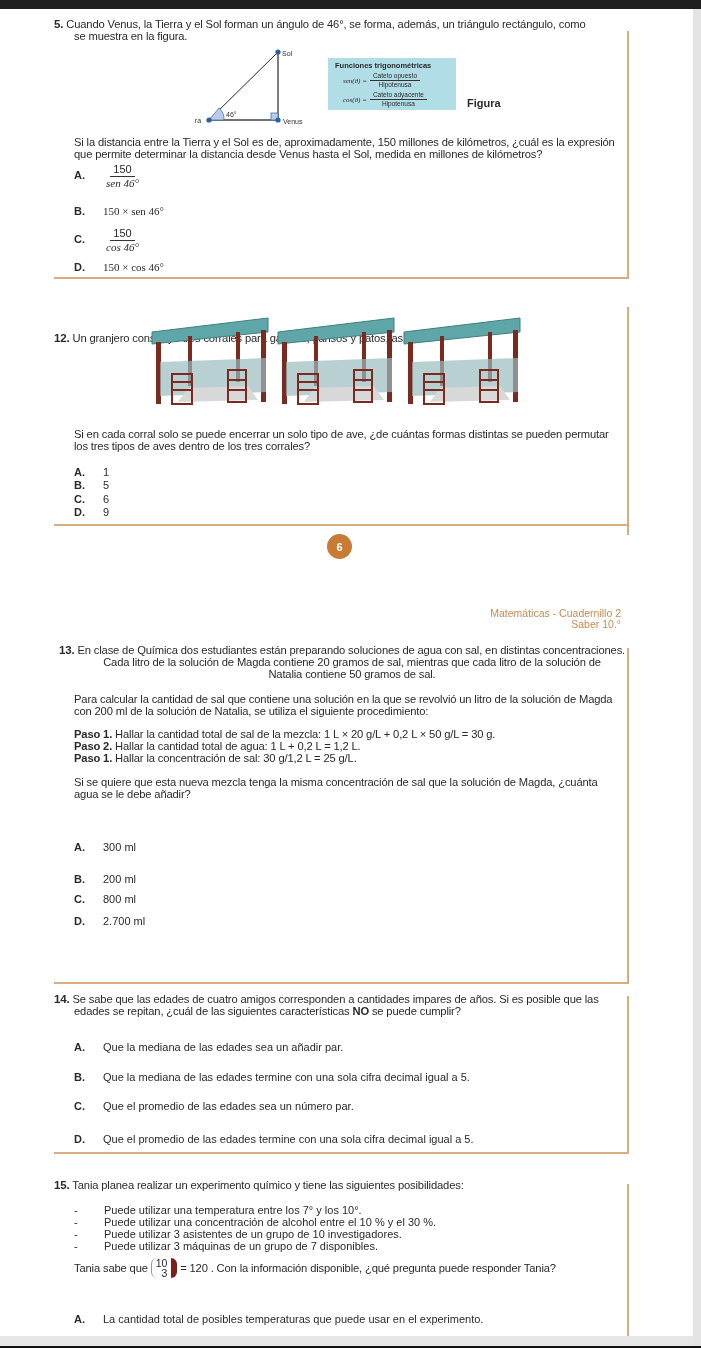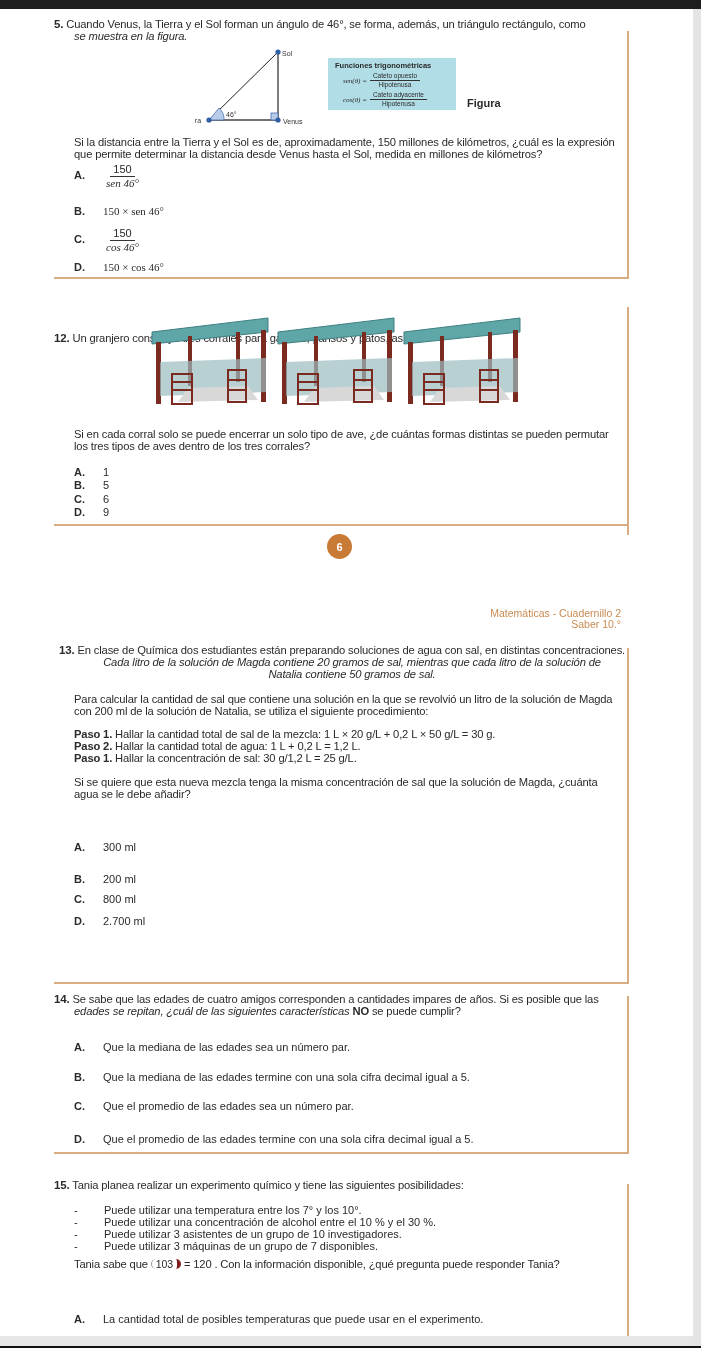--- a/index.html
+++ b/index.html
@@ -7,43 +7,43 @@
        font-family:"Liberation Sans",sans-serif;color:#2a2a2a;}
   .topbar{position:absolute;left:0;top:0;width:701px;height:9px;background:#1e1e1e;}
   .scrolltrack{position:absolute;right:0;top:9px;width:8px;height:1339px;background:#e4e4e4;}
   .page{position:absolute;left:0;width:693px;background:#fff;}
   .page1{top:9px;height:572px;}
   .page2{top:580px;height:756px;}
   .bottombar{position:absolute;left:0;bottom:0;width:701px;height:2px;background:#111;}
 
   .q{position:absolute;left:54px;width:576px;font-size:11.2px;line-height:12px;letter-spacing:-0.15px;}
   .num{font-weight:bold;font-size:11.5px;}
-  .indent{padding-left:20px;font-style:italic;}
+  .indent{padding-left:20px;}
   .frame-r{position:absolute;width:2px;background:#d9ad82;}
   .frame-b{position:absolute;height:2px;background:#d9ad82;}
   .opt{position:absolute;left:74px;font-size:11px;}
   .opt .lbl{display:inline-block;width:29px;font-weight:bold;}
   .frac{display:inline-flex;flex-direction:column;align-items:center;vertical-align:middle;font-size:11px;}
   .frac .n{border-bottom:1px solid #333;padding:0 3px;line-height:13px;}
   .frac .d{line-height:13px;font-family:"Liberation Serif",serif;font-style:italic;}
   .it{font-family:"Liberation Serif",serif;}
   .trigbox{position:absolute;left:328px;top:49px;width:128px;height:52px;background:#b1dde6;font-size:7px;}
   .trigbox .t{font-weight:bold;font-size:7.5px;position:absolute;left:7px;top:3px;}
   .trigrow{position:absolute;left:15px;display:flex;align-items:center;gap:3px;}
   .trigrow .fx{font-family:"Liberation Serif",serif;font-style:italic;font-size:7px;}
   .trigrow .frac .n,.trigrow .frac .d{font-size:6.5px;line-height:8px;font-style:normal;font-family:"Liberation Sans",sans-serif;}
   .figlbl{position:absolute;left:467px;top:88px;font-weight:bold;font-size:11px;}
   .pagenum{position:absolute;left:327px;top:534px;width:25px;height:25px;border-radius:50%;background:#c97b36;
            color:#fff;font-weight:bold;font-size:11px;display:flex;align-items:center;justify-content:center;}
   .hdr{position:absolute;right:72px;text-align:right;color:#c98a52;font-size:10.5px;line-height:11px;}
   .bullets{position:absolute;left:74px;font-size:11px;line-height:12px;}
   .bullets div{display:flex;}
   .bullets .dash{width:30px;}
-  .binom{display:inline-flex;flex-direction:row;align-items:flex-end;vertical-align:middle;line-height:10px;font-size:10.5px;
-         border-left:1px solid #999;border-right:4px solid #7f1d1d;border-radius:6px;padding:0 4px;margin:0 3px;}
+  .binom{display:inline-flex;flex-direction:column;align-items:flex-end;vertical-align:middle;line-height:10px;font-size:10.5px;
+         border-left:1px solid #999;border-right:6px solid #7f1d1d;border-radius:6px;padding:0 4px;margin:0 3px;}
 </style>
 </head>
 <body>
 
 <div class="topbar"></div>
 <div class="scrolltrack"></div>
 
 <div class="page page1">
 
   <div class="q" style="top:9px;">
@@ -180,21 +180,21 @@
   <div class="opt" style="top:313px;"><span class="lbl">C.</span><span>800 ml</span></div>
   <div class="opt" style="top:335px;"><span class="lbl">D.</span><span>2.700 ml</span></div>
 
   <div class="q" style="top:413px;">
     <span class="num">14.</span> <span>Se sabe que las edades de cuatro amigos corresponden a cantidades impares de años. Si es posible que las</span><br>
     <span class="indent">edades se repitan, ¿cuál de las siguientes características </span><b>NO</b><span> se puede cumplir?</span>
   </div>
   <div class="frame-r" style="left:627px;top:416px;height:158px;"></div>
   <div class="frame-b" style="left:54px;top:572px;width:575px;"></div>
 
-  <div class="opt" style="top:461px;"><span class="lbl">A.</span><span>Que la mediana de las edades sea un número par.</span></div>
+  <div class="opt" style="top:461px;"><span class="lbl">A.</span><span>Que la mediana de las edades sea un añadir par.</span></div>
   <div class="opt" style="top:491px;"><span class="lbl">B.</span><span>Que la mediana de las edades termine con una sola cifra decimal igual a 5.</span></div>
   <div class="opt" style="top:520px;"><span class="lbl">C.</span><span>Que el promedio de las edades sea un número par.</span></div>
   <div class="opt" style="top:553px;"><span class="lbl">D.</span><span>Que el promedio de las edades termine con una sola cifra decimal igual a 5.</span></div>
 
   <div class="q" style="top:599px;">
     <span class="num">15.</span> <span>Tania planea realizar un experimento químico y tiene las siguientes posibilidades:</span>
   </div>
   <div class="frame-r" style="left:627px;top:604px;height:152px;"></div>
 
   <div class="bullets" style="top:624px;">

